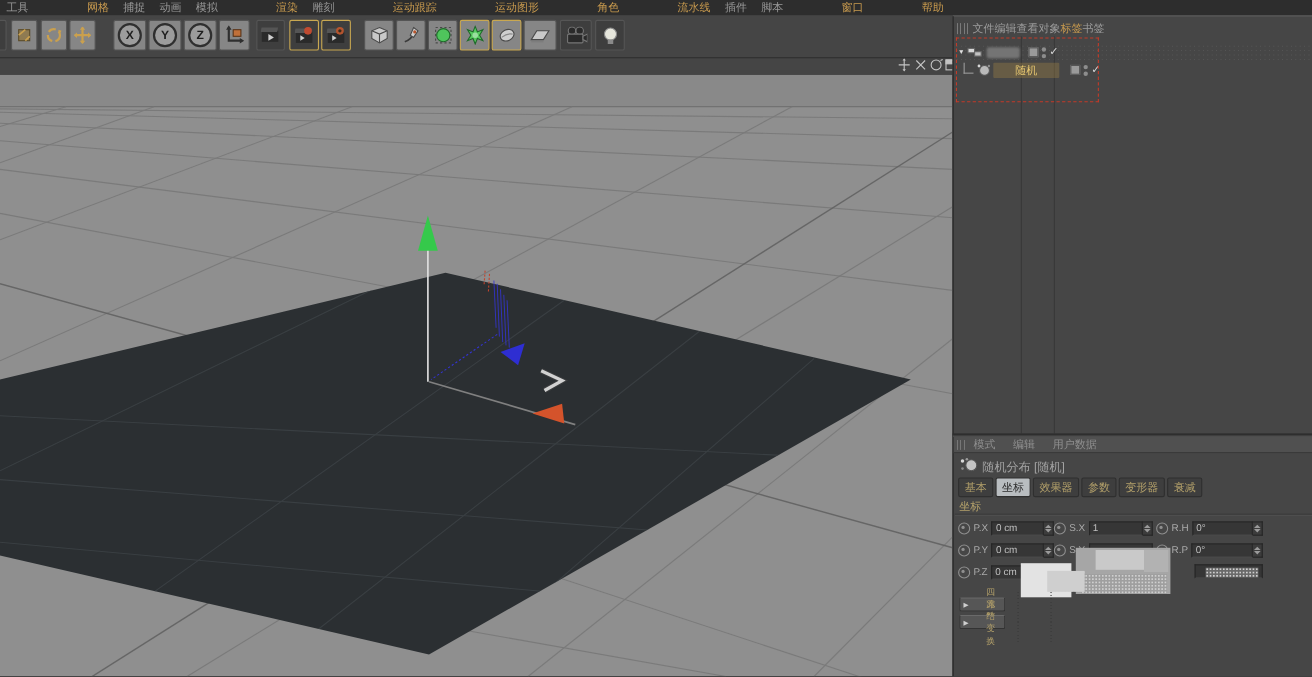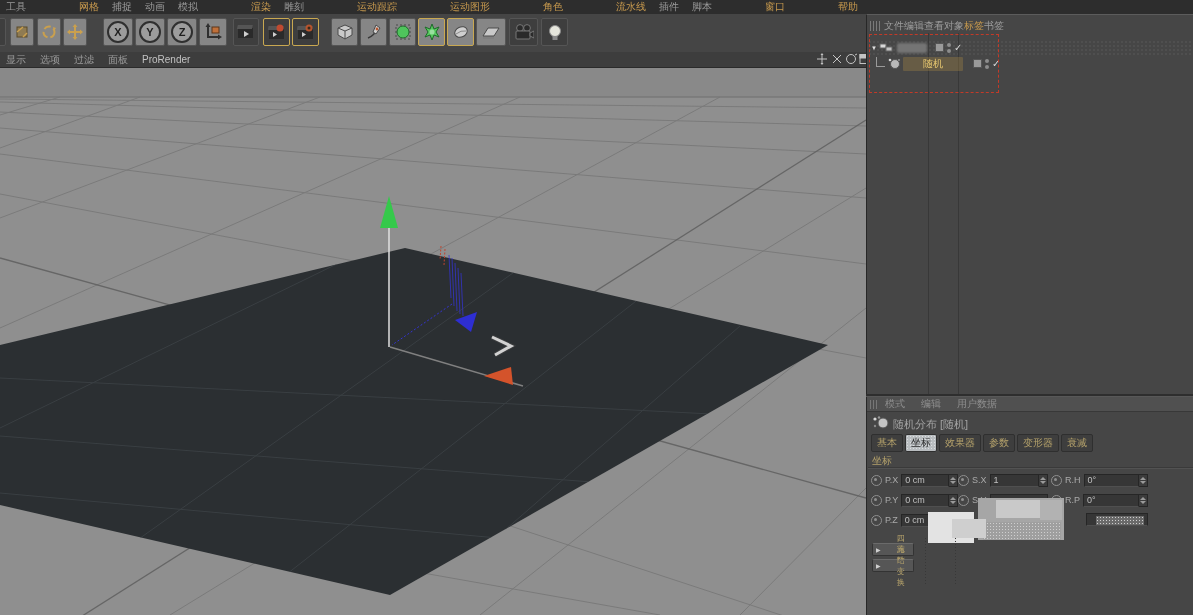--- a/index.html
+++ b/index.html
@@ -245,27 +245,20 @@
     <div class="tbtn dark" style="left:541px;width:27px">
       <span>
         <svg width="16" height="17">
             <circle cx="8" cy="7" r="5.5" fill="#e6e6dc" stroke="#8a8a8a"></circle>
             <rect x="5.5" y="12" width="5" height="4" fill="#8a8a8a"></rect>
           </svg>
         </span>
     </div>
   </div>
 
-  <div class="abs vpmenu">
-    <span>显示</span>
-    <span>选项</span>
-    <span>过滤</span>
-    <span>面板</span>
-    <span class="pro">ProRender</span>
-  </div>
 
   <div class="abs navicons">
     <svg width="50" height="13">
       <g stroke="#c4c4c4" fill="none">
           <path d="M6 1 v10 M1 6 h10"></path>
           <path d="M6 0 l1.5 2 h-3 z M6 12 l1.5 -2 h-3 z" fill="#c4c4c4" stroke="none"></path>
         </g>
       <g stroke="#c4c4c4" fill="none">
           <path d="M17 2 l8 8 M17 10 l8 -8"></path>
         </g>

